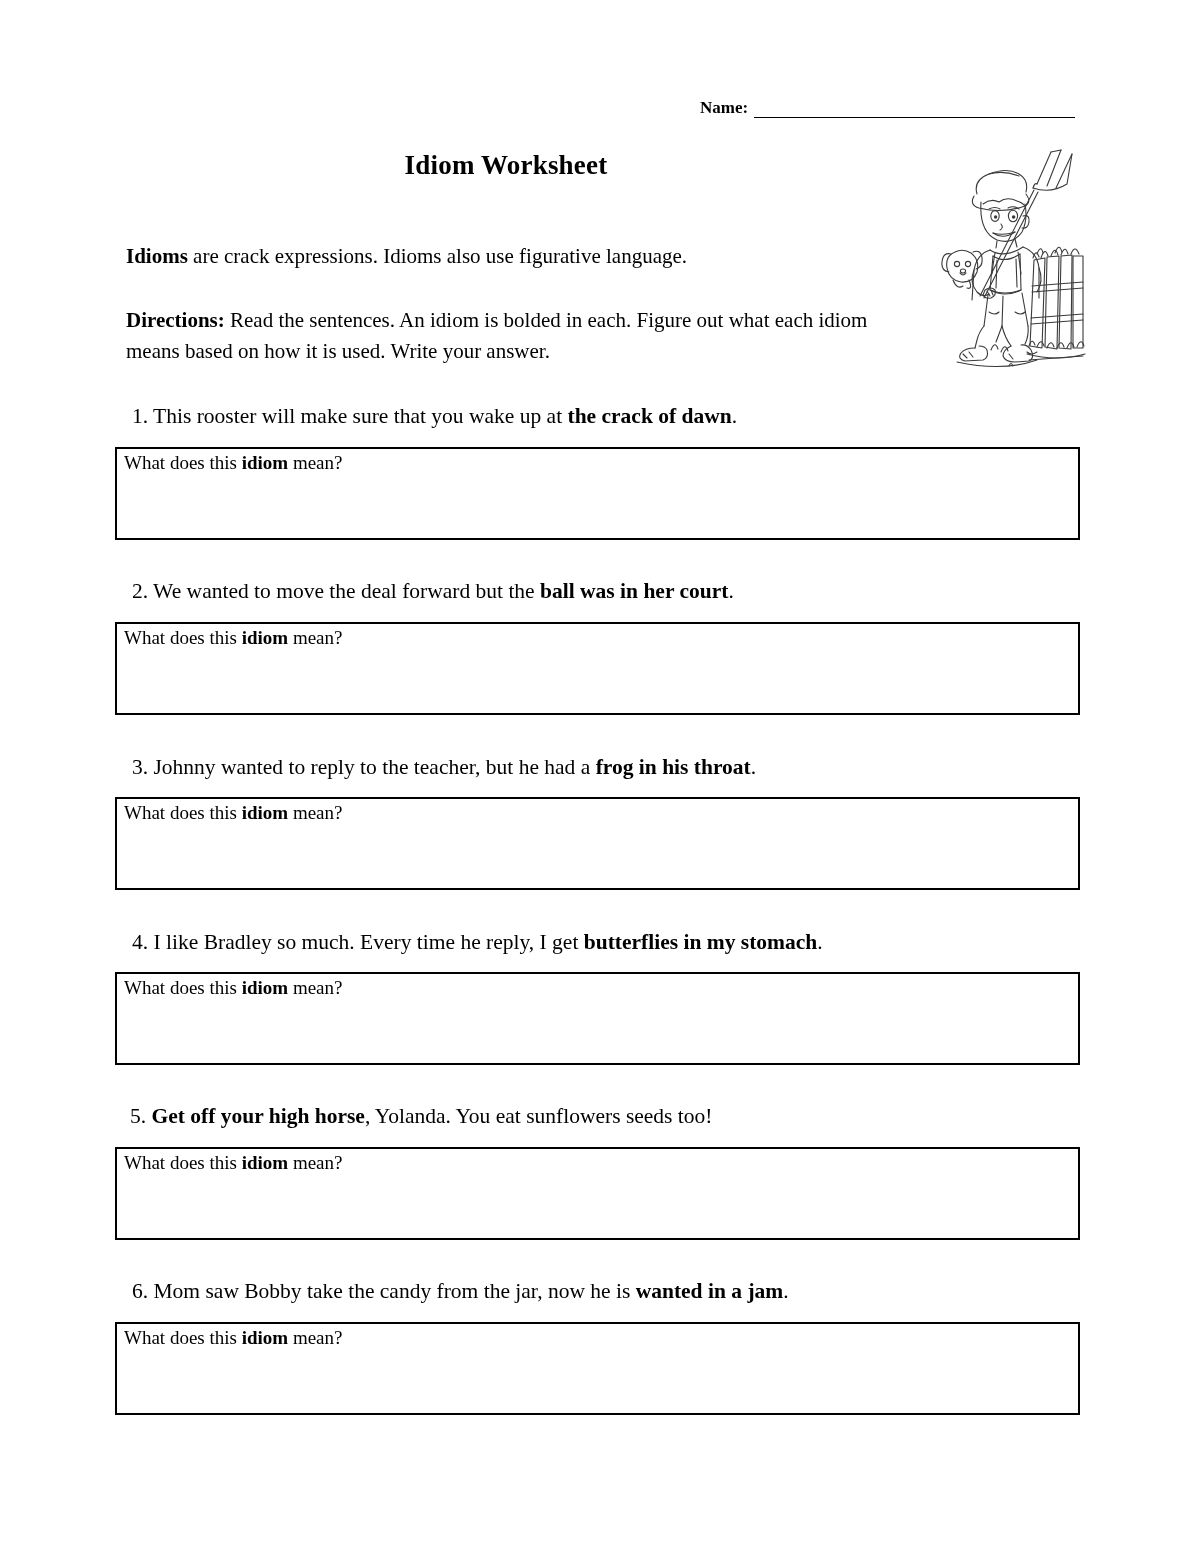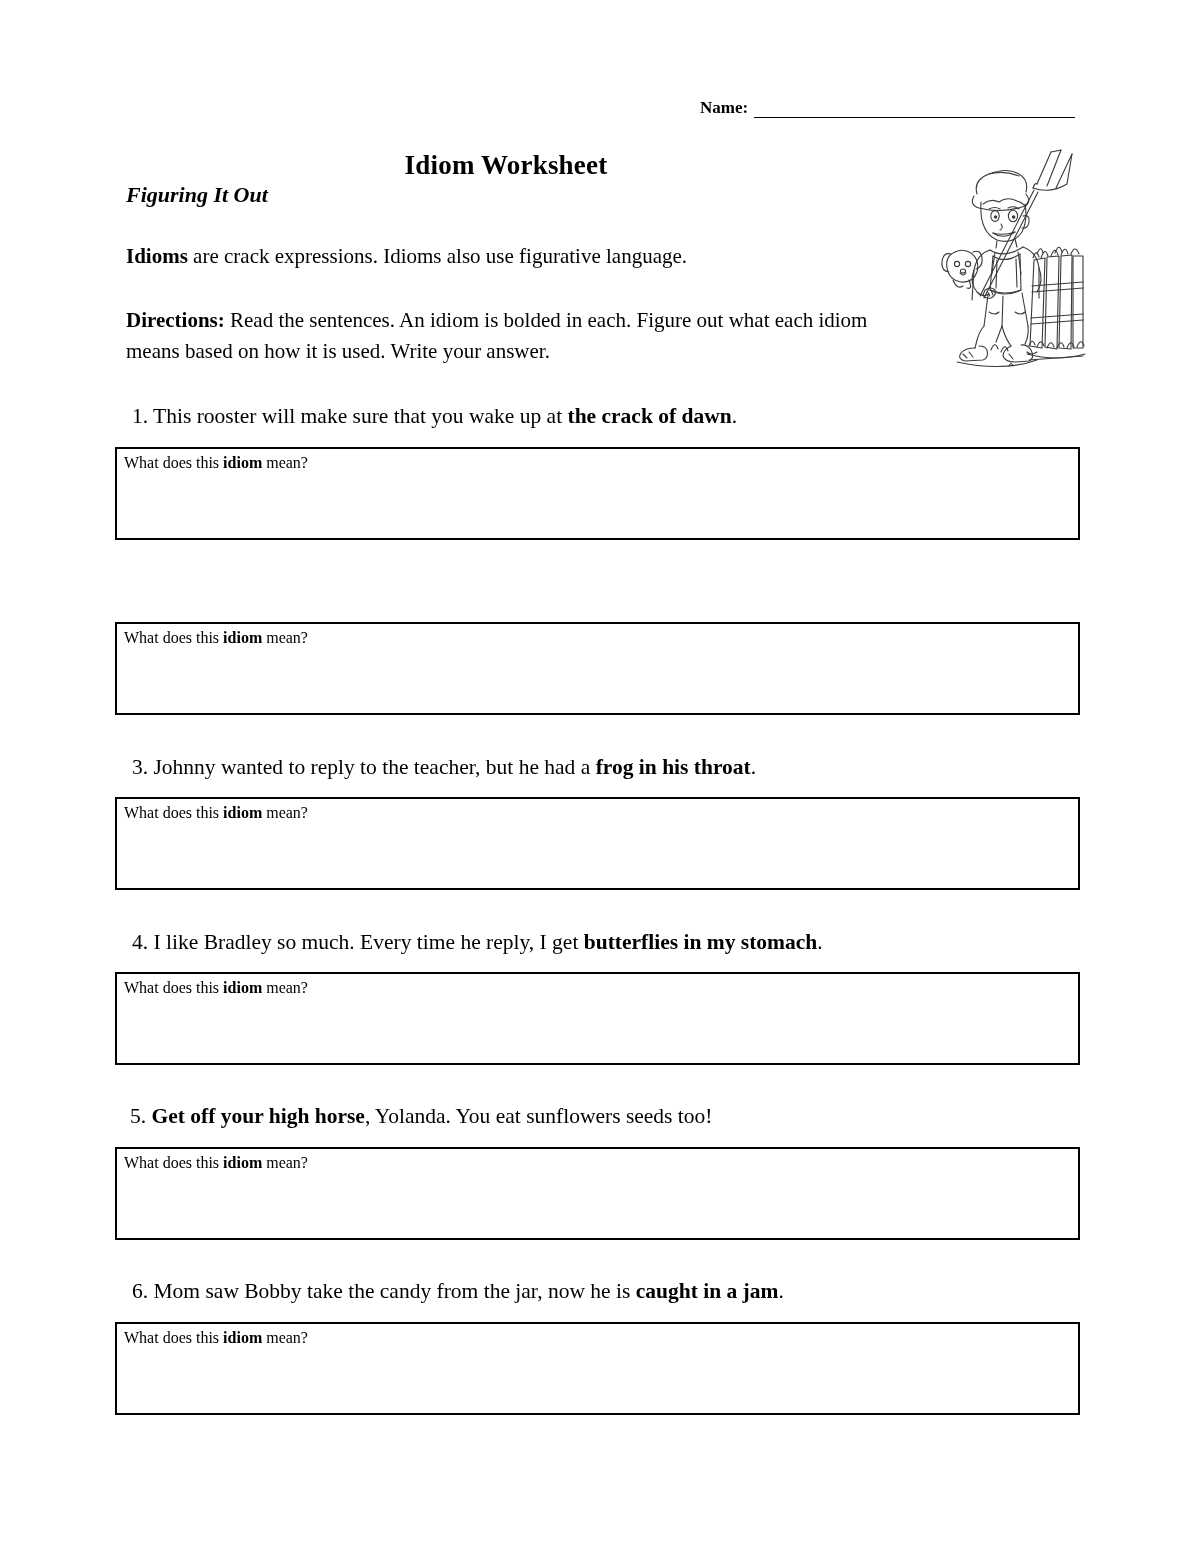--- a/index.html
+++ b/index.html
@@ -111,39 +111,38 @@
 
   .answer-box {
     position: absolute;
     left: 115px;
     width: 965px;
     box-sizing: border-box;
     border: 2.5px solid #000;
     background: #ffffff;
   }
   .answer-prompt {
-    font-size: 16px;
+    font-size: 19px;
     line-height: 19px;
     padding: 4px 0 0 7px;
     white-space: nowrap;
   }
 </style>
 </head>
 <body>
 
 <div class="page">
 
   <div class="name-row">
     <span class="name-label">Name:</span>
     <span class="name-rule"></span>
   </div>
 
   <div class="title-block">
     <div class="title">Idiom Worksheet</div>
-    <div class="subtitle">Figuring It Out</div>
   </div>
 
   <div class="intro">
     <span class="b">Idioms</span><span> are crack expressions. Idioms also use figurative language.</span>
   </div>
 
   <div class="directions">
     <span class="b">Directions:</span><span> Read the sentences. An idiom is bolded in each. Figure out what each idiom means based on how it is used. Write your answer.</span>
   </div>
 
@@ -271,20 +270,23 @@
 
   <div class="question" style="top:403px">
     <span>1.</span><span> This rooster will make sure that you wake up at </span><span class="b">the crack of dawn</span><span>.</span>
   </div>
   <div class="answer-box" style="top:447px; height:93px">
     <div class="answer-prompt">
       <span>What does this </span><span class="b">idiom</span><span> mean?</span>
     </div>
   </div>
 
+  <div class="question" style="top:578px">
+    <span>2.</span><span> We wanted to move the deal forward but the </span><span class="b">ball was in her court</span><span>.</span>
+  </div>
   <div class="answer-box" style="top:622px; height:93px">
     <div class="answer-prompt">
       <span>What does this </span><span class="b">idiom</span><span> mean?</span>
     </div>
   </div>
 
   <div class="question" style="top:754px">
     <span>3.</span><span> Johnny wanted to reply to the teacher, but he had a </span><span class="b">frog in his throat</span><span>.</span>
   </div>
   <div class="answer-box" style="top:797px; height:93px">
@@ -305,21 +307,21 @@
   <div class="question indent" style="top:1103px">
     <span>5.</span><span> </span><span class="b">Get off your high horse</span><span>, Yolanda.  You eat sunflowers seeds too!</span>
   </div>
   <div class="answer-box" style="top:1147px; height:93px">
     <div class="answer-prompt">
       <span>What does this </span><span class="b">idiom</span><span> mean?</span>
     </div>
   </div>
 
   <div class="question" style="top:1278px">
-    <span>6.</span><span> Mom saw Bobby take the candy from the jar, now he is </span><span class="b">caught in a jam</span><span>.</span>
+    <span>6.</span><span> Mom saw Bobby take the candy from the jar, now he is </span><span class="b">wanted in a jam</span><span>.</span>
   </div>
   <div class="answer-box" style="top:1322px; height:93px">
     <div class="answer-prompt">
       <span>What does this </span><span class="b">idiom</span><span> mean?</span>
     </div>
   </div>
 
 </div>
 
 </body></html>

